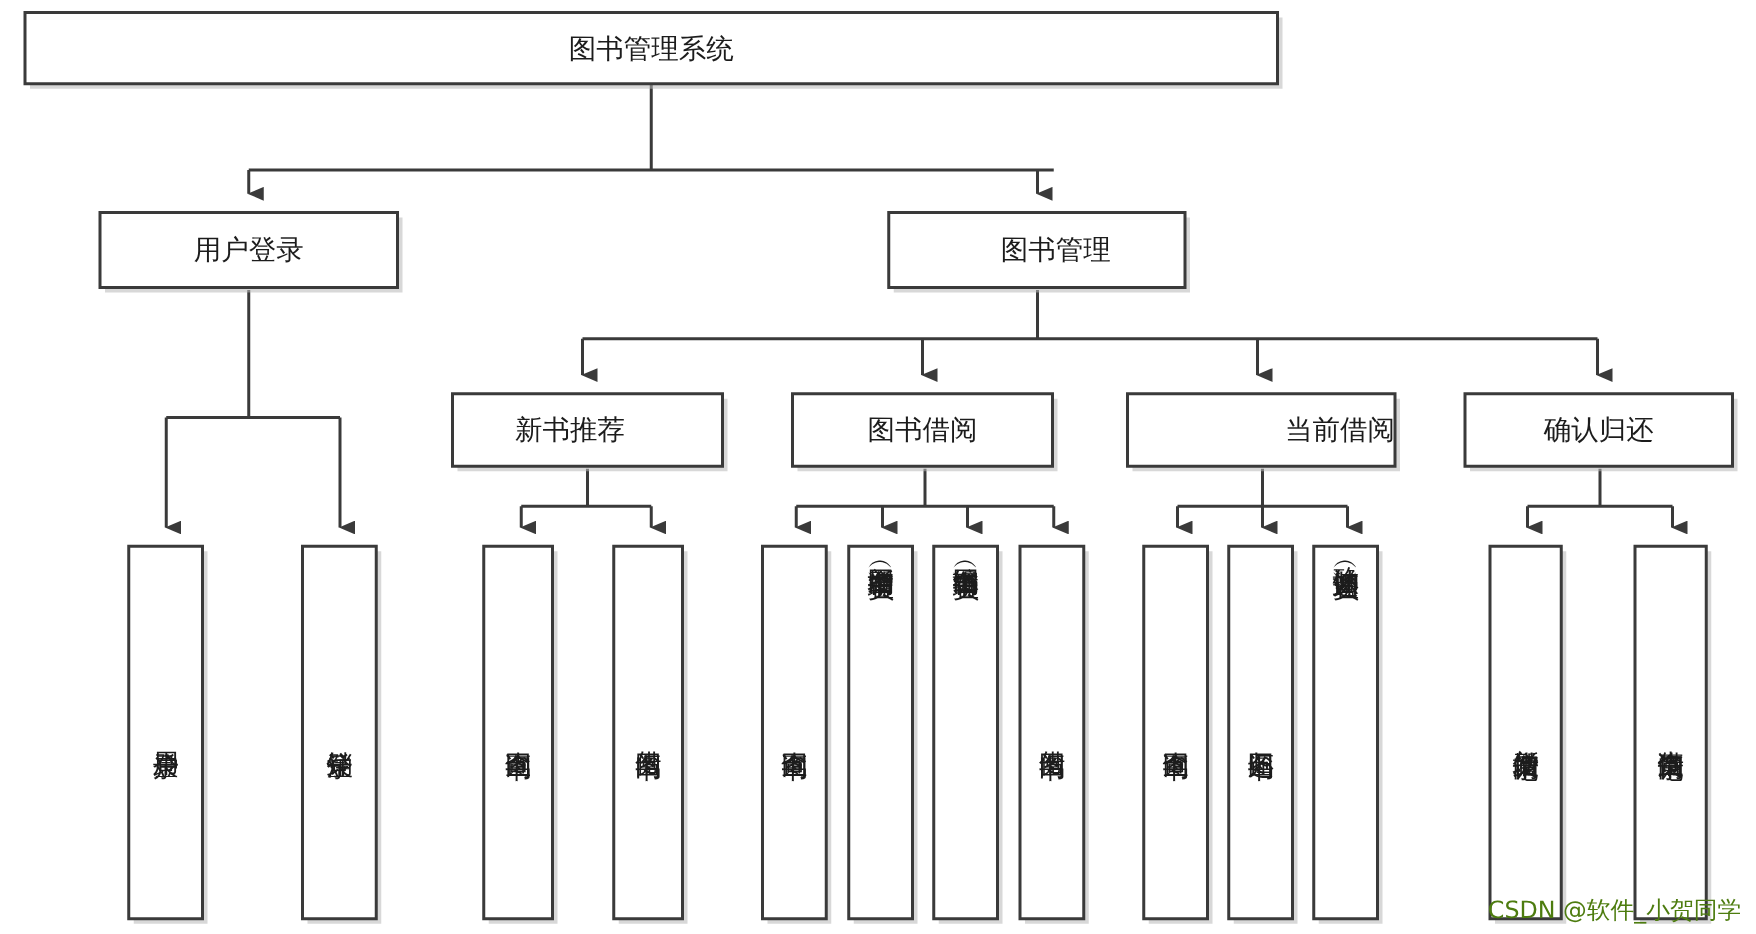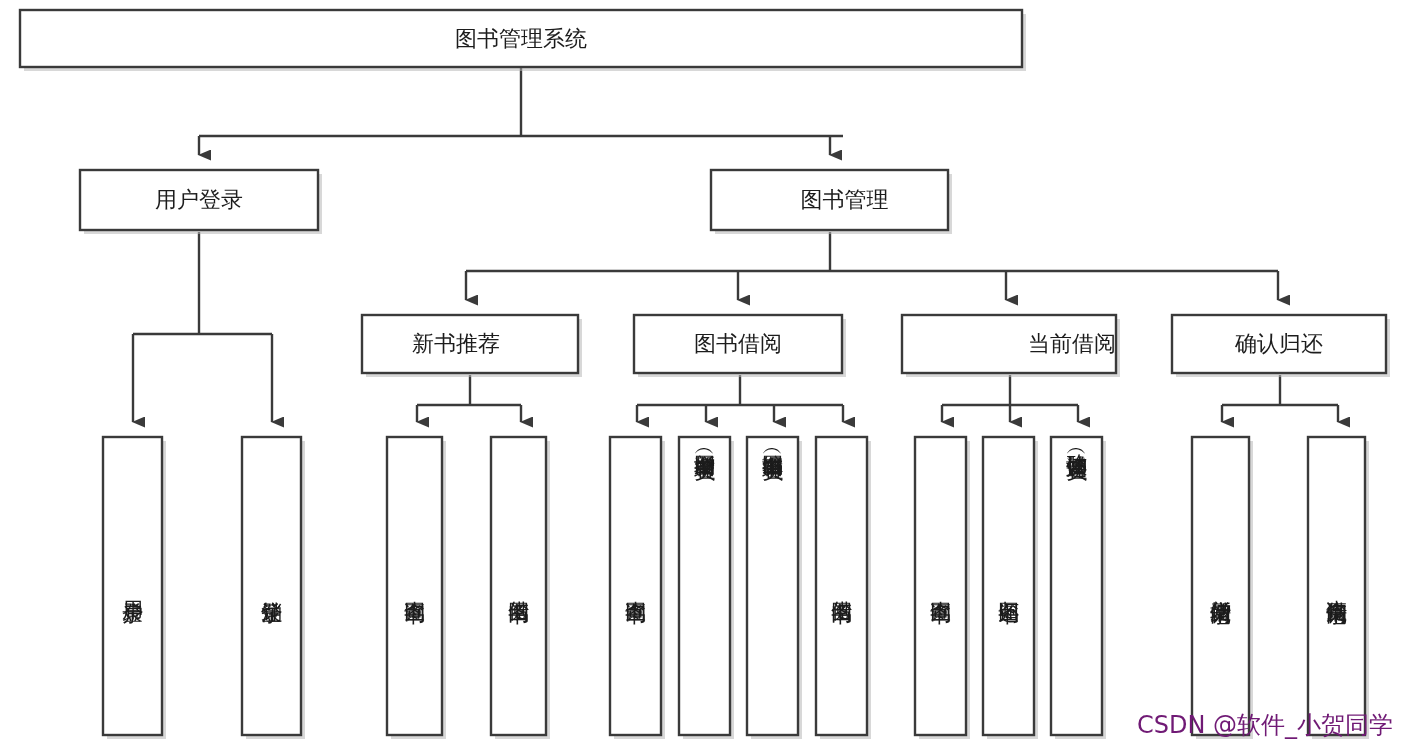--- a/index.html
+++ b/index.html
@@ -77,22 +77,22 @@
     font-family: "DejaVu Sans", "Liberation Sans", sans-serif;
     font-size: 22px;
     color: #1c1c1c;
     white-space: nowrap;
   }
   #watermark {
     position: absolute;
     right: 12px;
     bottom: 6px;
     font-family: "DejaVu Sans", "Liberation Sans", sans-serif;
-    font-size: 24px;
-    color: #701a75;
+    font-size: 19px;
+    color: #4d7c0f;
     white-space: nowrap;
     user-select: none;
   }
 </style>
 </head>
 <body>
 
 <div id="diagram-root">
 
   <svg class="tree-canvas" viewBox="0 0 1405 747" xmlns="http://www.w3.org/2000/svg">

